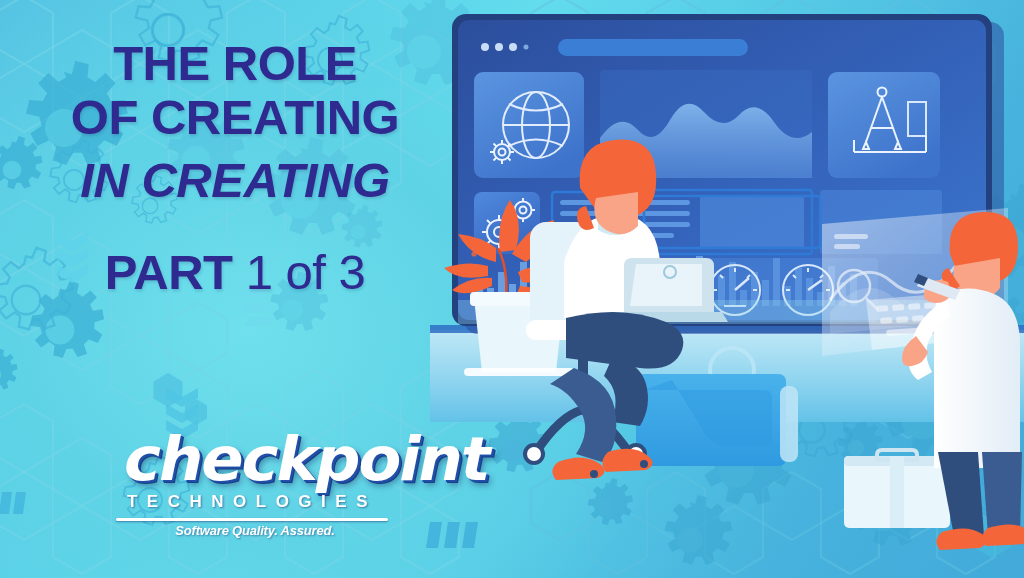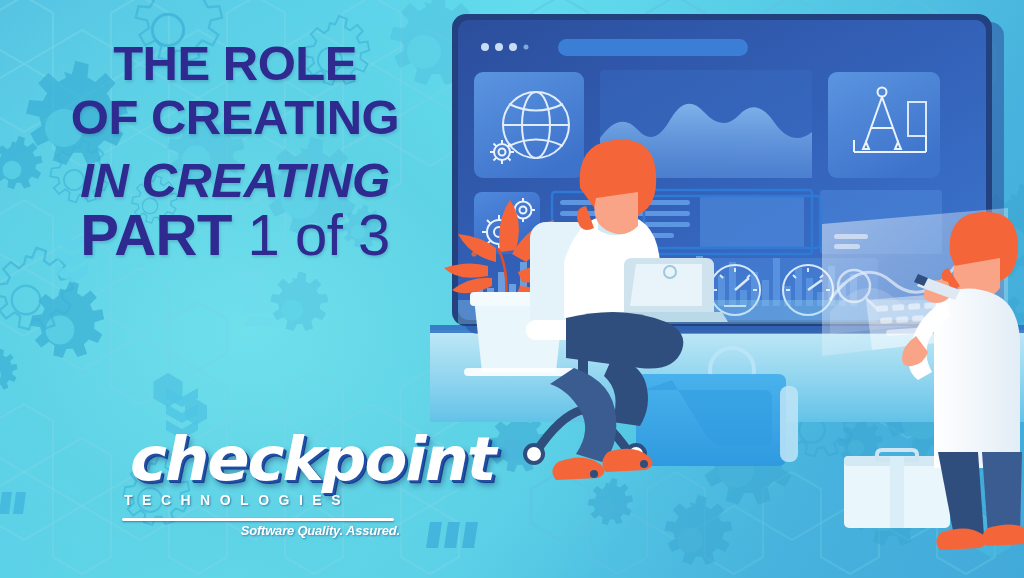--- a/index.html
+++ b/index.html
@@ -27,54 +27,54 @@
     color:#2e2a8f;
     line-height:1.03;
     letter-spacing:-0.5px;
     text-shadow:1px 2px 3px rgba(20,40,90,.18);
   }
   .hl-line{font-weight:bold;font-size:49px;display:block;white-space:nowrap;}
   .hl-line.l1{font-size:49px;}
   .hl-line.l2{font-size:49px;margin-top:4px;}
   .hl-line.l3{font-size:49px;margin-top:12px;font-style:italic;}
   .hl-part{
-    display:block;white-space:nowrap;
-    font-size:58px;color:#2e2a8f;
+    display:block;margin-top:42px;white-space:nowrap;
+    font-size:49px;color:#2e2a8f;
   }
   .hl-part .b{font-weight:bold;}
   .hl-part .n{font-weight:normal;}
 
   
-  .logo{position:absolute;left:112px;top:424px;width:300px;height:120px;}
+  .logo{position:absolute;left:106px;top:424px;width:300px;height:120px;}
   .logo-word{
     position:absolute;left:18px;top:0;
     font-size:60px;font-weight:bold;font-style:italic;
     color:#ffffff;letter-spacing:-2px;
     font-family:"DejaVu Sans", sans-serif;
     text-shadow:
       2px 2px 0 #1f4fa8,
       3px 3px 0 #1b3f86,
       4px 5px 6px rgba(15,40,90,.45);
     transform:scaleX(1.04);
     transform-origin:left center;
   }
   .logo-sub{
     position:absolute;left:12px;top:68px;width:268px;
-    font-size:14px;font-weight:bold;color:#ffffff;
-    letter-spacing:9.5px;
+    font-size:17px;font-weight:bold;color:#ffffff;
+    letter-spacing:9.5px;text-align:center;
     text-shadow:1px 1px 2px rgba(20,50,110,.55);
   }
   .logo-rule{
     position:absolute;left:10px;top:94px;width:272px;height:3px;
     background:#ffffff;border-radius:2px;
     box-shadow:0 1px 2px rgba(20,50,110,.5);
   }
   .logo-tag{
     position:absolute;left:10px;top:99px;width:278px;
-    text-align:right;
+    text-align:center;
     font-size:13px;font-style:italic;font-weight:bold;color:#ffffff;
     letter-spacing:-.2px;
     text-shadow:1px 1px 2px rgba(20,50,110,.5);
   }
 
   
   .illo{position:absolute;left:430px;top:0;width:594px;height:578px;}
   .illo svg{position:absolute;left:0;top:0;width:594px;height:578px;}
 </style>
 </head>

